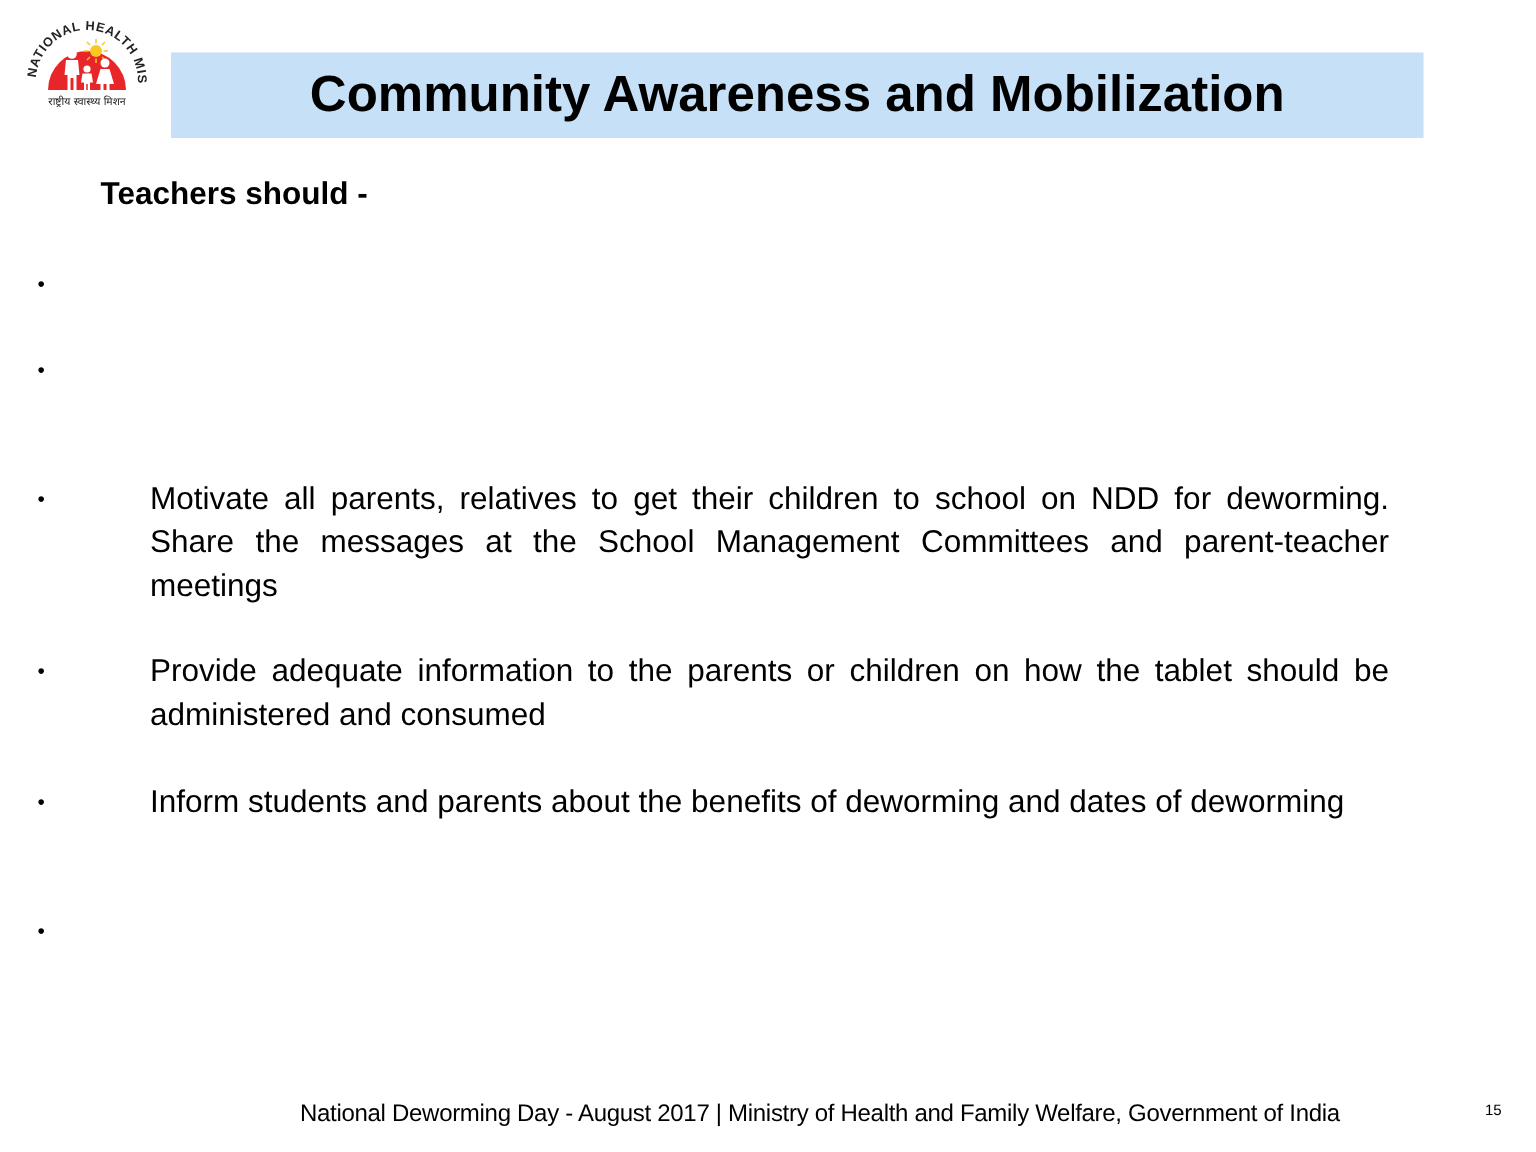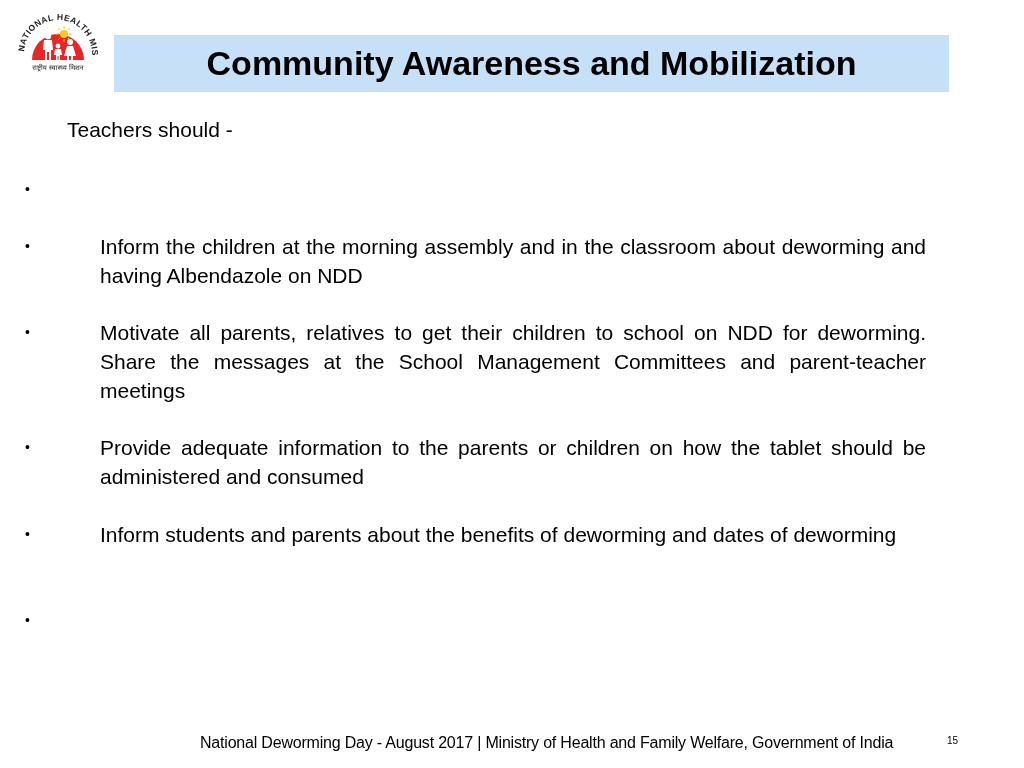--- a/index.html
+++ b/index.html
@@ -10,35 +10,35 @@
     .logo { position: absolute; left: 14px; top: 8px; width: 88px; height: 82px; }
     .title-band {
       position: absolute; left: 114px; top: 35px; width: 835px; height: 57px;
       background: #c6e0f8; display: flex; align-items: center; justify-content: center;
     }
     .title-band h1 {
       margin: 0; font-size: 34px; font-weight: bold; letter-spacing: 0px;
       font-family: "Liberation Sans", sans-serif; color: #000;
     }
     .subhead {
-      position: absolute; left: 67px; top: 118px; font-size: 21px; font-weight: normal;
+      position: absolute; left: 67px; top: 118px; font-size: 21px; font-weight: bold;
     }
     .bullets { position: absolute; left: 0; top: 0; width: 1024px; }
     .bullet {
       position: absolute; left: 100px; width: 826px; font-size: 21px; line-height: 29px;
       text-align: justify; text-align-last: left;
     }
     .bullet .dot {
       position: absolute; left: -75px; top: 0; font-size: 14px; line-height: 29px;
     }
     .footer {
       position: absolute; left: 200px; top: 734px; font-size: 16px;
       font-family: "Liberation Sans Narrow", "Liberation Sans", sans-serif; letter-spacing: -0.2px;
     }
-    .page-num { position: absolute; left: 947px; top: 735px; font-size: 10px; }
+    .page-num { position: absolute; left: 990px; top: 735px; font-size: 10px; }
   </style>
 </head>
 <body>
 
 <div class="logo">
   <svg width="88" height="82" viewBox="0 0 88 82">
     <defs>
       <path id="arc" d="M10,46 A34,34 0 0,1 78,46"></path>
     </defs>
     <text font-size="8.5" font-weight="bold" fill="#222" font-family="Liberation Sans, sans-serif" letter-spacing="0.5">
@@ -73,21 +73,20 @@
 </div>
 
 <div class="subhead">Teachers should -</div>
 
 <div class="bullets">
   <div class="bullet" style="top:175px;">
     <span class="dot">•</span>
   </div>
   <div class="bullet" style="top:232px;">
     <span class="dot">•</span>
-    <span>Inform the children at the morning assembly and in the classroom about deworming and having Albendazole on NDD</span>
   </div>
   <div class="bullet" style="top:318px;">
     <span class="dot">•</span>
     <span>Motivate all parents, relatives to get their children to school on NDD for deworming. Share the messages at the School Management Committees and parent-teacher meetings</span>
   </div>
   <div class="bullet" style="top:433px;">
     <span class="dot">•</span>
     <span>Provide adequate information to the parents or children on how the tablet should be administered and consumed</span>
   </div>
   <div class="bullet" style="top:520px;">

